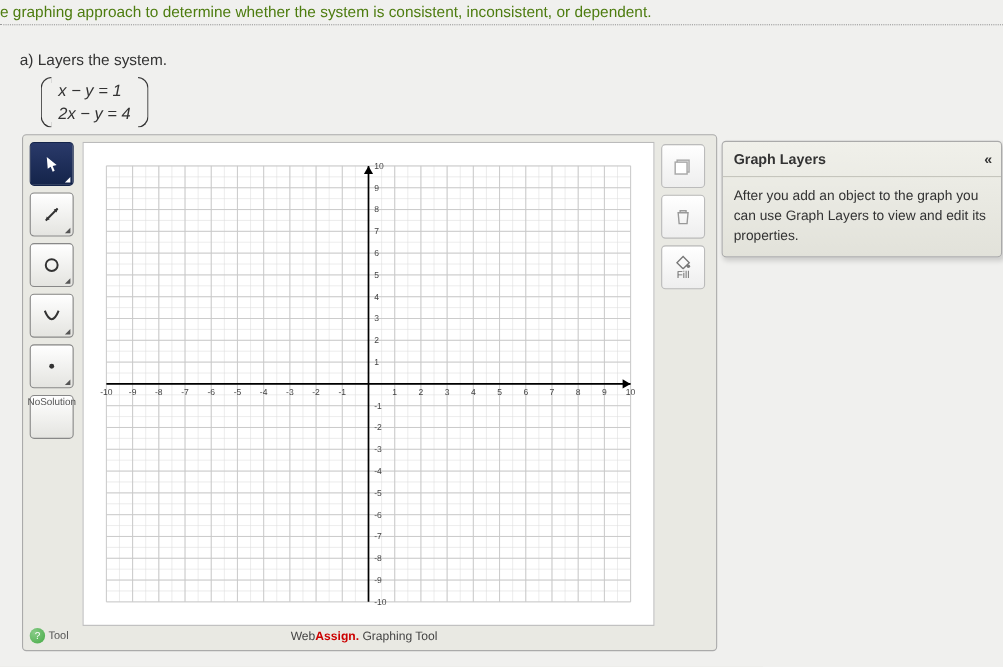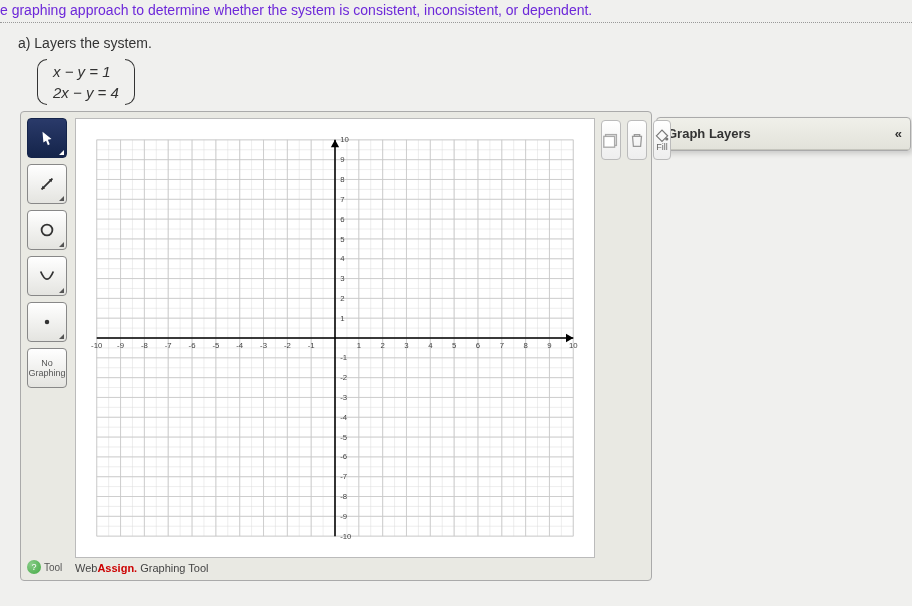--- a/index.html
+++ b/index.html
@@ -9,23 +9,23 @@
     background: #f0f0ee;
     color: #333;
     width: 912px;
     height: 606px;
     overflow: hidden;
     position: relative;
   }
   .question-head {
     padding: 2px 8px 4px 0;
     font-size: 14px;
-    color: #6d28d9;
+    color: #4d7c0f;
     border-bottom: 1px dotted #999;
-    margin-bottom: 8px;
+    margin-bottom: 19px;
   }
   .subq {
     padding: 4px 6px 2px 18px;
     font-size: 14px;
   }
   .eqwrap {
     display: inline-flex;
     align-items: center;
     margin: 6px 0 6px 37px;
     font-size: 15px;
@@ -80,21 +80,21 @@
     width: 0; height: 0;
     border-left: 5px solid transparent;
     border-bottom: 5px solid #555;
   }
   .toolbtn.active .corner { border-bottom-color: #fff; }
   .ns-btn {
     width: 40px; height: 40px;
     border: 1px solid #888; border-radius: 4px;
     background: linear-gradient(#fff,#e4e4e0);
     font-size: 9px; color:#555;
-    text-align:center; display:flex; flex-direction:column; justify-content:center;
+    text-align:center; display:flex; flex-direction:row; justify-content:center;
     cursor:pointer;
   }
   .help-btn {
     margin-top: auto;
     display:flex; align-items:center; gap:3px;
     font-size:10px; color:#555;
     cursor:pointer;
   }
   .help-btn .hcirc {
     width:14px;height:14px;border-radius:50%;
@@ -108,30 +108,30 @@
     display:flex; flex-direction:column;
   }
   .canvas {
     flex:1;
     border:1px solid #bbb;
     background:#fff;
     position:relative;
     overflow:hidden;
   }
   .footer-brand {
-    text-align: left;
+    text-align: center;
     font-size: 11px;
     color:#444;
     padding: 4px 8px 0 0;
   }
   .footer-brand b { color:#c00; }
 
   .rightcol {
     width: 44px;
-    display:flex; flex-direction:row; gap:6px;
+    display:flex; flex-direction:column; gap:6px;
     padding-top: 2px;
   }
   .rbtn {
     width:40px;height:40px;
     border:1px solid #bbb;border-radius:4px;
     background:linear-gradient(#fff,#eee);
     display:flex;flex-direction:column;align-items:center;justify-content:center;
     font-size:9px;color:#666;cursor:pointer;
   }
 
@@ -209,21 +209,21 @@
         <div class="corner"></div>
       </div>
       <div class="toolbtn">
         <svg class="ico" viewBox="0 0 20 20">
             <circle cx="10" cy="10" r="2.5" fill="#333"></circle>
           </svg>
         <div class="corner"></div>
       </div>
       <div class="ns-btn">
         <span>No</span>
-        <span>Graphing</span>
+        <span>Solution</span>
       </div>
       <div class="help-btn">
         <span class="hcirc">?</span>
         <span>Tool</span>
       </div>
     </div>
 
     <div class="canvas-wrap">
       <div class="canvas">
         <svg id="grid-svg" width="100%" height="100%" viewBox="0 0 500 420" preserveAspectRatio="none">
@@ -422,17 +422,18 @@
         <span>Fill</span>
       </div>
     </div>
   </div>
 
   <div class="layers-callout">
     <div class="layers-head">
       <span>Graph Layers</span>
       <span class="collapse-icon">«</span>
     </div>
+    <div class="layers-body">After you add an object to the graph you can use Graph Layers to view and edit its properties.</div>
   </div>
 </div>
 
 
 
 
 </body></html>

